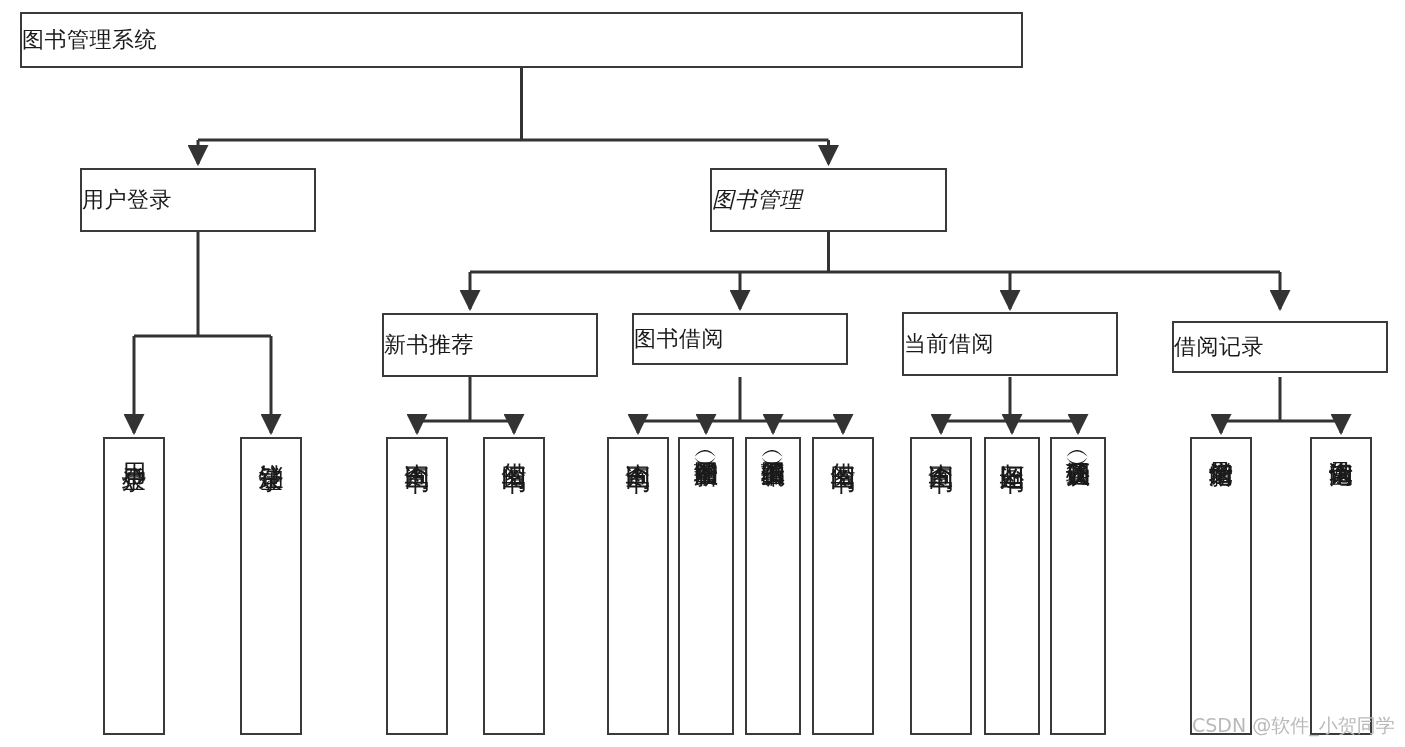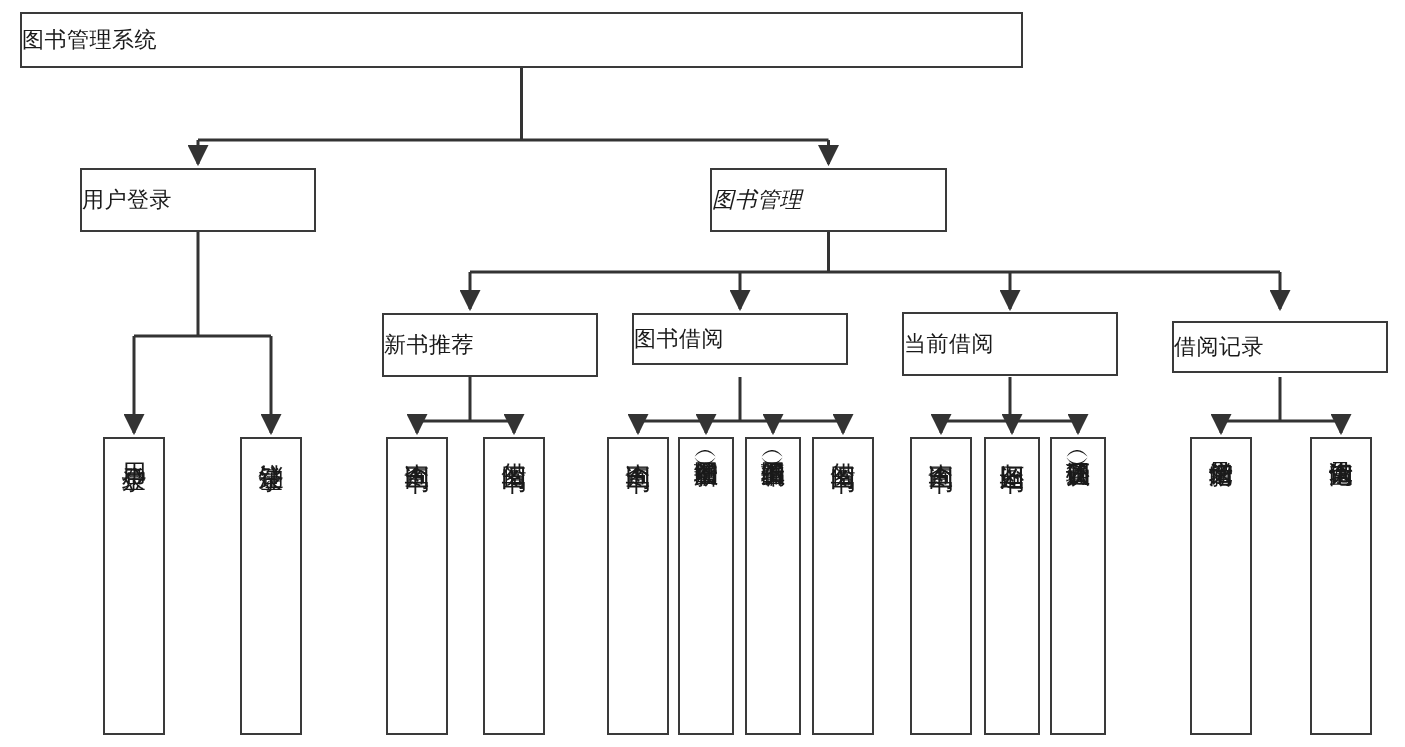--- a/index.html
+++ b/index.html
@@ -174,13 +174,14 @@
         <span class="label">确认归还（管理员）</span>
       </div>
       <div class="node vert tight" style="left: 1190px; top: 437px; width: 62px; height: 298px;">
         <span class="label">新增借阅记录</span>
       </div>
       <div class="node vert tight" style="left: 1310px; top: 437px; width: 62px; height: 298px;">
         <span class="label">查询借阅记录</span>
       </div>
     </div>
 
+  <div class="watermark" style="left: 1192px; top: 713px;">CSDN @软件_小贺同学</div>
 </div>
 
 </body></html>

